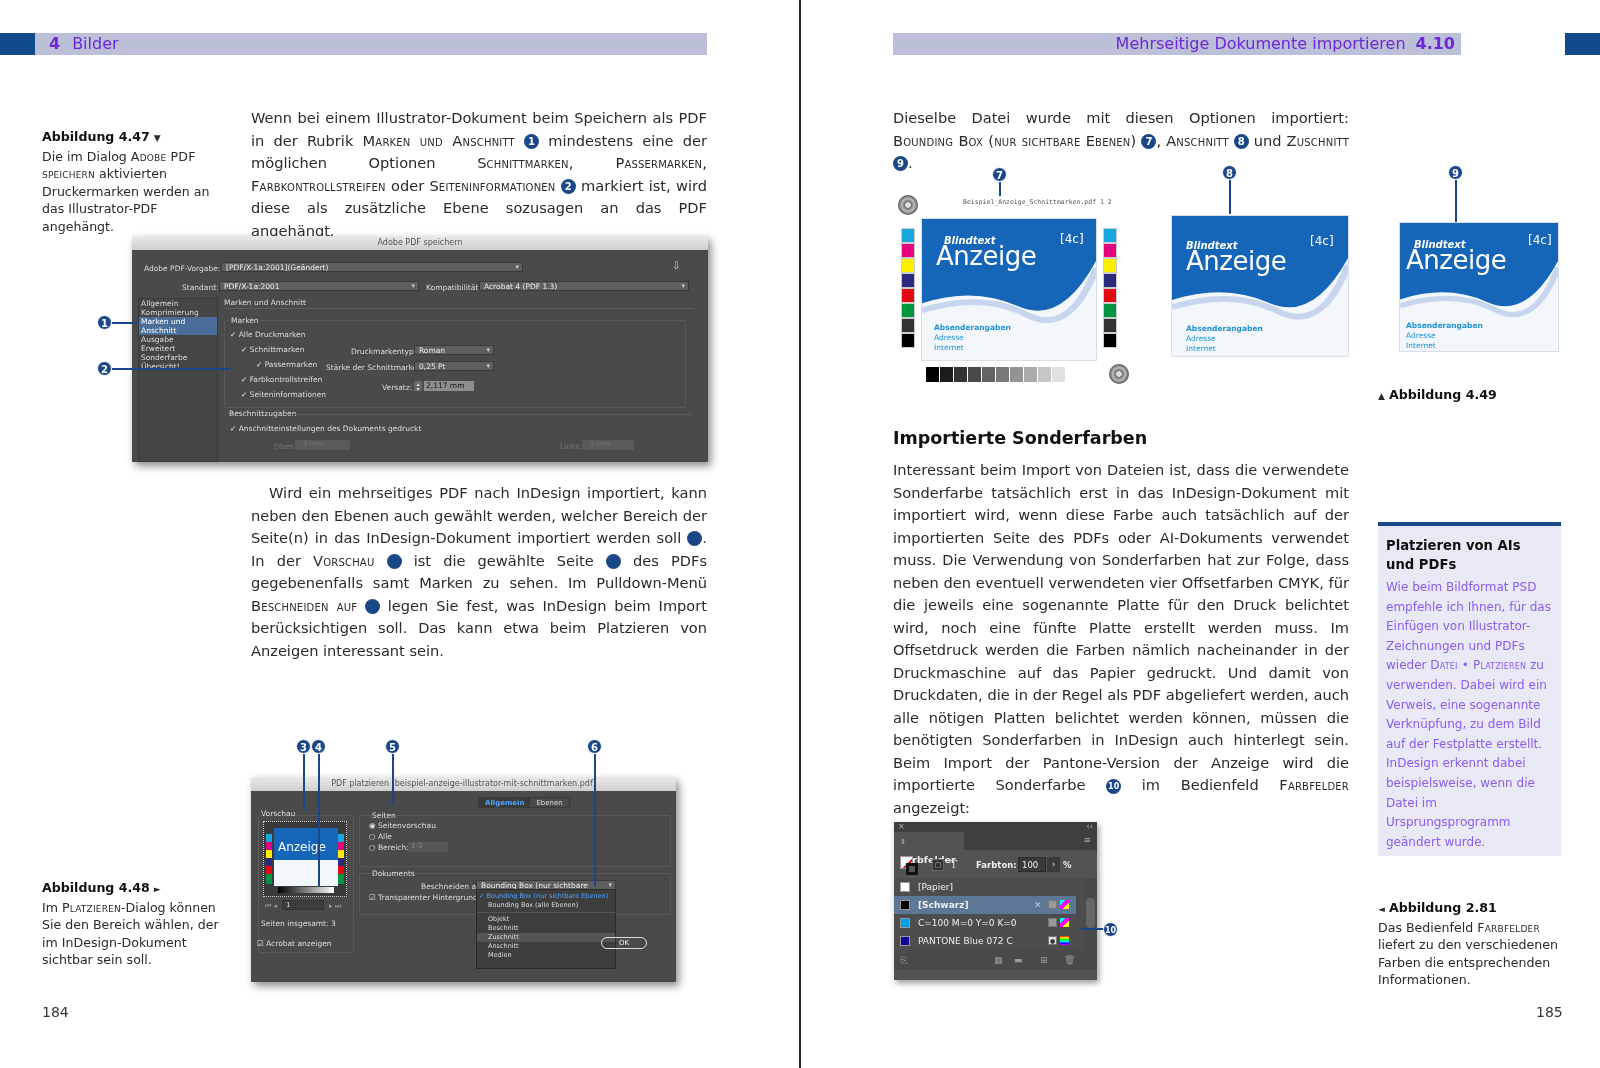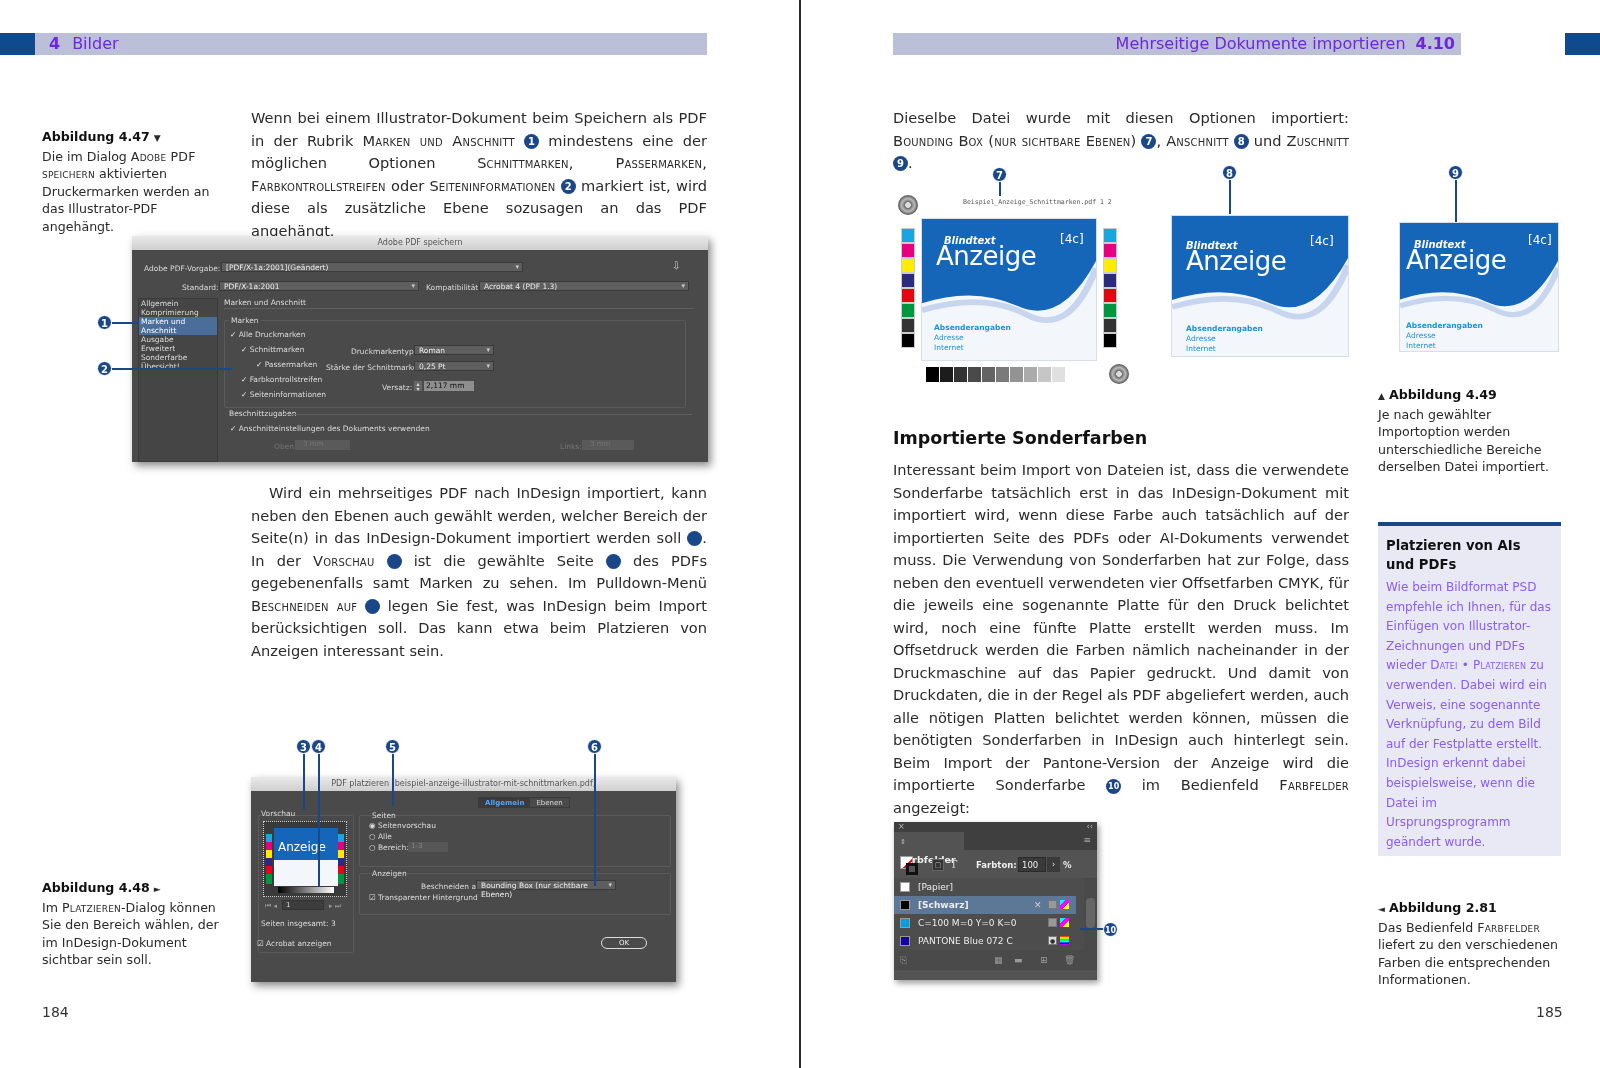--- a/index.html
+++ b/index.html
@@ -101,21 +101,21 @@
   <span class="lbl chk" style="left:109px;top:154px">Seiteninformationen</span>
   <span class="lbl" style="left:219px;top:111px">Druckmarkentyp:</span>
   <div class="dd" style="left:282px;top:109px;width:80px">Roman</div>
   <span class="lbl" style="left:194px;top:127px">Stärke der Schnittmarke:</span>
   <div class="dd" style="left:282px;top:125px;width:80px">0,25 Pt</div>
   <span class="lbl" style="left:250px;top:147px">Versatz:</span>
   <span style="position:absolute;left:282px;top:145px;width:8px;height:10px;background:#666;font-size:6px;line-height:5px;text-align:center;color:#ddd">▴<br>▾</span>
   <div style="position:absolute;left:292px;top:145px;width:50px;height:10px;background:#8e8e8e;color:#111;font-size:7.5px;line-height:10px;padding-left:2px">2,117 mm</div>
   <span class="lbl" style="left:97px;top:173px">Beschnittzugaben</span>
   <div style="position:absolute;left:150px;top:178px;width:410px;height:1px;background:#5e5e5e"></div>
-  <span class="lbl chk" style="left:98px;top:188px">Anschnitteinstellungen des Dokuments verwenden</span>
+  <span class="lbl chk" style="left:98px;top:188px">Anschnitteinstellungen des Dokuments gedruckt</span>
   <span class="lbl" style="left:142px;top:206px;color:#777">Oben:</span>
   <div style="position:absolute;left:163px;top:204px;width:55px;height:10px;background:#5a5a5a;color:#777;font-size:7px;padding-left:8px">3 mm</div>
   <span class="lbl" style="left:428px;top:206px;color:#777">Links:</span>
   <div style="position:absolute;left:450px;top:204px;width:52px;height:10px;background:#5a5a5a;color:#777;font-size:7px;padding-left:8px">3 mm</div>
 </div>
 
 <div class="callout" style="left:97px;top:315px">1</div>
 <div class="callout-line" style="left:112px;top:322px;width:27px;height:2px"></div>
 <div class="callout" style="left:97px;top:361px">2</div>
 <div class="callout-line" style="left:112px;top:368px;width:120px;height:2px"></div>
@@ -146,25 +146,35 @@
   <div style="position:absolute;left:31px;top:123px;width:42px;height:10px;background:#3d3d3d;border:1px solid #333;font-size:7px;padding-left:3px;color:#ddd">1</div>
   <span style="position:absolute;left:78px;top:125px;font-size:7px;color:#999">▸ ⏭</span>
   <span class="lbl" style="left:10px;top:142px">Seiten insgesamt: 3</span>
   <div class="grp" style="left:108px;top:38px;width:312px;height:52px"></div>
   <span class="lbl" style="left:121px;top:34px">Seiten</span>
   <span class="lbl" style="left:118px;top:44px">◉ <span>Seitenvorschau</span></span>
   <span class="lbl" style="left:118px;top:55px">○ <span>Alle</span></span>
   <span class="lbl" style="left:118px;top:66px">○ <span>Bereich:</span></span>
   <div style="position:absolute;left:157px;top:65px;width:40px;height:10px;background:#575757;color:#888;font-size:7px;padding-left:3px">1-3</div>
   <div class="grp" style="left:108px;top:96px;width:312px;height:42px"></div>
-  <span class="lbl" style="left:121px;top:92px">Anzeigen</span>
+  <span class="lbl" style="left:121px;top:92px">Dokuments</span>
   <span class="lbl" style="left:170px;top:105px">Beschneiden auf:</span>
   <div class="dd" style="left:225px;top:103px;width:140px">Bounding Box (nur sichtbare Ebenen)</div>
   <span class="lbl" style="left:118px;top:116px">☑ <span>Transparenter Hintergrund</span></span>
 
+  <div style="position:absolute;left:225px;top:112px;width:140px;height:80px;background:#3e3e3e;border:1px solid #2a2a2a;font-size:6.5px;line-height:9px;color:#ddd;padding-top:2px">
+    <div style="padding-left:2px;color:#4da6ff">✓ <span>Bounding Box (nur sichtbare Ebenen)</span></div>
+    <div style="padding-left:11px">Bounding Box (alle Ebenen)</div>
+    <div style="height:1px;background:#555;margin:2px 0"></div>
+    <div style="padding-left:11px">Objekt</div>
+    <div style="padding-left:11px">Beschnitt</div>
+    <div style="padding-left:11px;background:#555">Zuschnitt</div>
+    <div style="padding-left:11px">Anschnitt</div>
+    <div style="padding-left:11px">Medien</div>
+  </div>
   <span class="lbl" style="left:6px;top:162px">☑ <span>Acrobat anzeigen</span></span>
   <div style="position:absolute;left:350px;top:160px;width:46px;height:12px;border:1px solid #ddd;border-radius:6px;text-align:center;font-size:7px;line-height:11px;color:#eee">OK</div>
 </div>
 
 <div class="callout" style="left:296px;top:739px">3</div>
 <div class="callout-line" style="left:303px;top:754px;width:2px;height:56px"></div>
 <div class="callout" style="left:311px;top:739px">4</div>
 <div class="callout-line" style="left:318px;top:754px;width:2px;height:132px"></div>
 <div class="callout" style="left:385px;top:739px">5</div>
 <div class="callout-line" style="left:392px;top:754px;width:2px;height:52px"></div>
@@ -266,21 +276,20 @@
       </svg>
     <span class="bt" style="left:14px;top:16px">Blindtext</span>
     <span class="az" style="left:6px;top:22px">Anzeige</span>
     <span class="c4" style="left:128px;top:10px">[4c]</span>
     <div class="addr" style="left:6px;top:98px"><b>Absenderangaben</b><br><span>Adresse</span><br><span>Internet</span></div>
   </div>
 </div>
 
 <div class="abs cap" style="left:1378px;top:386px;width:185px">
   <div><span style="font-size:9px">▲</span> <span class="t">Abbildung 4.49</span></div>
-  <span>Je nach gewählter Importoption werden unterschiedliche Bereiche derselben Datei importiert.</span>
 </div>
 
 <h2 class="abs sec" style="left:893px;top:428px">Importierte Sonderfarben</h2>
 
 <div class="abs body-text" style="left:893px;top:459px;width:456px">
   <p><span>Interessant beim Import von Dateien ist, dass die verwendete Sonderfarbe tatsächlich erst in das InDesign-Dokument mit importiert wird, wenn diese Farbe auch tatsächlich auf der importierten Seite des PDFs oder AI-Dokuments verwendet muss. Die Verwendung von Sonderfarben hat zur Folge, dass neben den eventuell verwendeten vier Offsetfarben CMYK, für die jeweils eine sogenannte Platte für den Druck belichtet wird, noch eine fünfte Platte erstellt werden muss. Im Offsetdruck werden die Farben nämlich nacheinander in der Druckmaschine auf das Papier gedruckt. Und damit von Druckdaten, die in der Regel als PDF abgeliefert werden, auch alle nötigen Platten belichtet werden können, müssen die benötigten Sonderfarben in InDesign auch hinterlegt sein. Beim Import der Pantone-Version der Anzeige wird die importierte Sonderfarbe </span><span class="num" style="font-size:8px">10</span><span> im Bedienfeld </span><span class="sc">Farbfelder</span><span> angezeigt:</span></p>
 </div>
 
 <div class="abs pnl" style="left:894px;top:822px;width:203px;height:158px">
   <div style="height:10px;background:#3f3f3f;font-size:8px;line-height:10px;padding-left:4px;color:#bbb">

